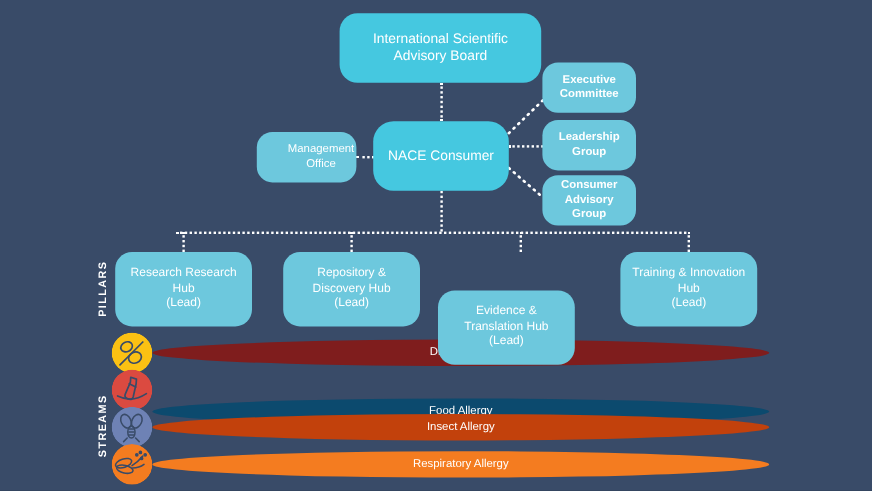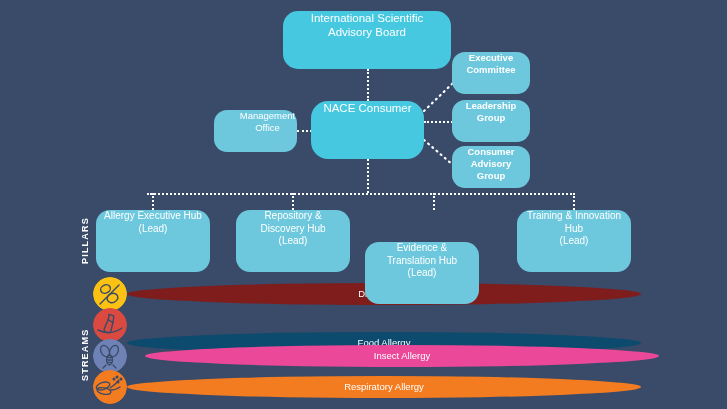--- a/index.html
+++ b/index.html
@@ -14,20 +14,21 @@
     background: #394B68;
     overflow: hidden;
     font-family: "Liberation Sans", sans-serif;
   }
 
   
   .node {
     position: absolute;
     box-sizing: border-box;
     display: flex;
+    align-items: center;
     justify-content: center;
     text-align: center;
     color: #ffffff;
     line-height: 1.25;
     z-index: 5;
   }
   .node .label {
     display: block;
     width: 100%;
     padding: 0 6px;
@@ -205,21 +206,21 @@
   </div>
   <div class="node node--side node--consumer">
     <span class="label">Consumer
 Advisory Group</span>
   </div>
 
   <div class="rail rail--pillars">PILLARS</div>
   <div class="rail rail--streams">STREAMS</div>
 
   <div class="node node--pillar pillar-0">
-    <span class="label">Allergy Executive Hub
+    <span class="label">Research Research Hub
 (Lead)</span>
   </div>
   <div class="node node--pillar pillar-1">
     <span class="label">Repository &amp; Discovery Hub
 (Lead)</span>
   </div>
   <div class="node node--pillar pillar-2">
     <span class="label">Evidence &amp; Translation Hub
 (Lead)</span>
   </div>
@@ -266,21 +267,21 @@
         <circle cx="17" cy="17" r="17" fill="#6E82B5"></circle>
         <g fill="none" stroke="#394B68" stroke-width="1.3" stroke-linecap="round">
           <ellipse cx="12" cy="12" rx="4" ry="6" transform="rotate(-25 12 12)"></ellipse>
           <ellipse cx="21" cy="12" rx="4" ry="6" transform="rotate(25 21 12)"></ellipse>
           <ellipse cx="16.5" cy="21" rx="3" ry="5"></ellipse>
           <path d="M14.5 18.5 L18.5 18.5 M14.5 21 L18.5 21 M14.5 23.5 L18.5 23.5"></path>
           <path d="M13 26 L10 29 M20 26 L23 29"></path>
         </g>
       </svg>
     </div>
-    <div class="stream-bar" style="background:#ec4899;margin-left:18px;">
+    <div class="stream-bar" style="background:#c2410c;">
       <span class="bar-label">Insect Allergy</span>
     </div>
   </div>
 
   <div class="stream-row stream-3">
     <div class="stream-icon">
       <svg width="34" height="34" viewBox="0 0 34 34">
         <circle cx="17" cy="17" r="17" fill="#F47C20"></circle>
         <g fill="none" stroke="#394B68" stroke-width="1.3" stroke-linecap="round">
           <ellipse cx="10" cy="16" rx="7" ry="3.5" transform="rotate(-18 10 16)"></ellipse>

